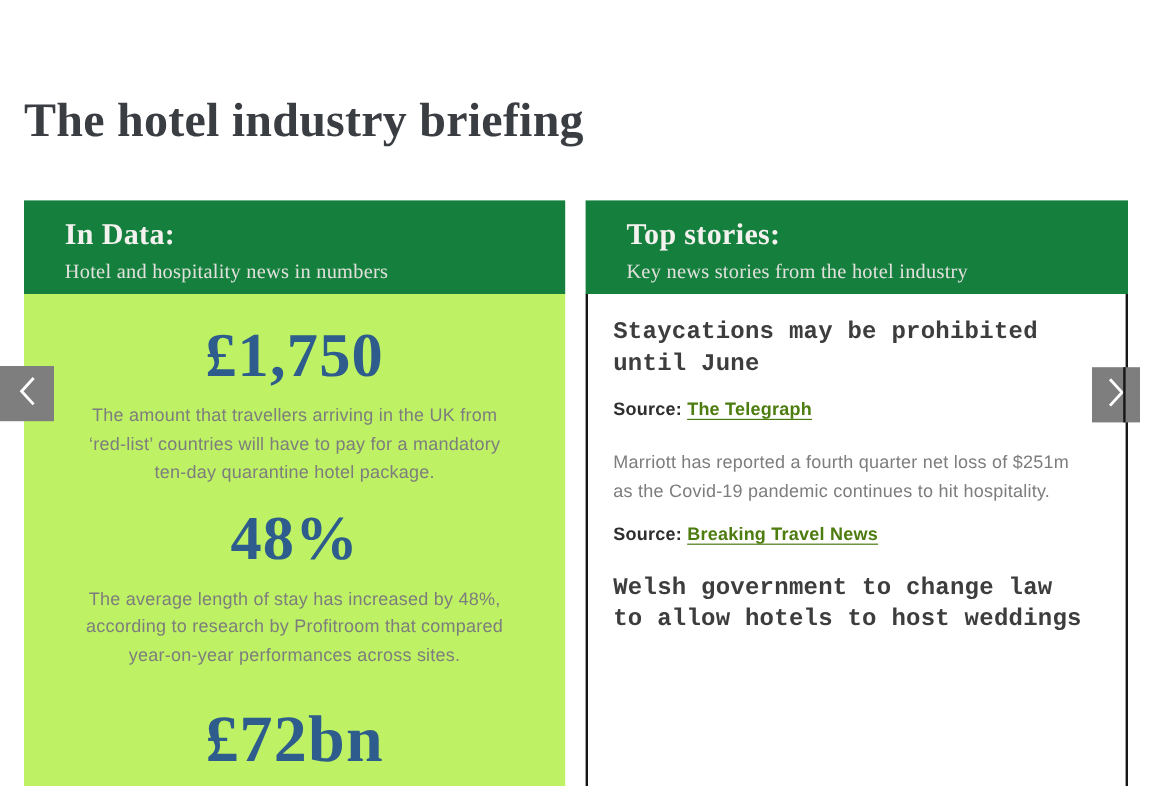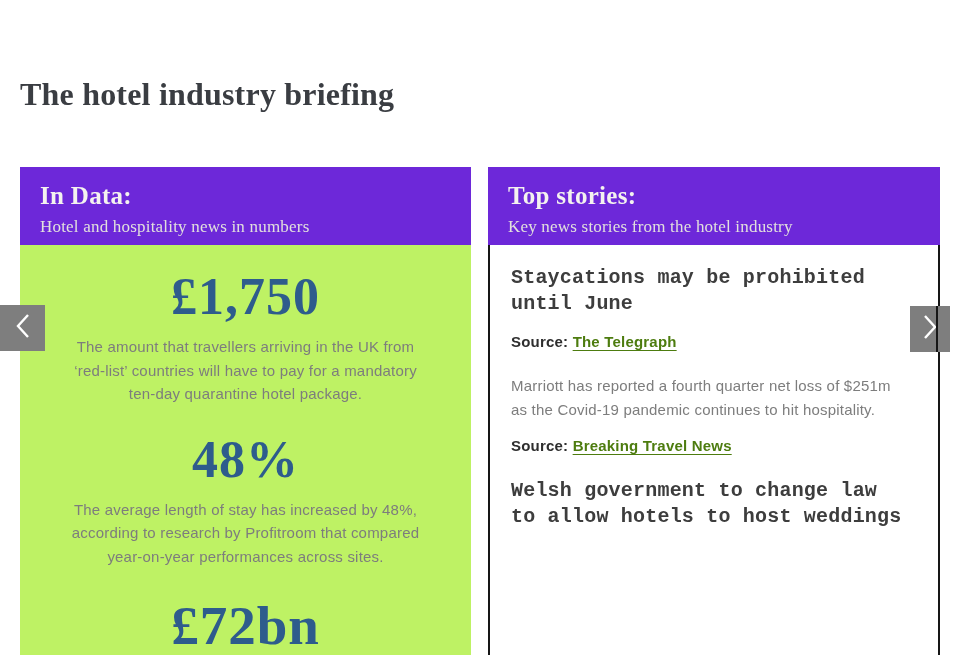--- a/index.html
+++ b/index.html
@@ -12,37 +12,37 @@
     background: #ffffff;
     font-family: "Liberation Sans", sans-serif;
   }
   
   .page-title {
     position: absolute;
     left: 20px;
     top: 76px;
     font-family: "Liberation Serif", "DejaVu Serif", serif;
     font-weight: 700;
-    font-size: 32px;
+    font-size: 40px;
     letter-spacing: 0.2px;
     color: #3a3d42;
   }
   .page-subtitle {
     position: absolute;
     left: 20px;
     top: 126px;
     font-size: 15.5px;
     letter-spacing: 0.3px;
     color: #666a6e;
   }
   
   .panel-header {
     height: 78px;
-    background: #6d28d9;
-    padding: 15px 0 0 20px;
+    background: #15803d;
+    padding: 15px 0 0 34px;
   }
   .panel-header .ph-title {
     font-family: "Liberation Serif", "DejaVu Serif", serif;
     font-weight: 700;
     font-size: 25px;
     color: #f4f2ef;
     letter-spacing: 0.3px;
   }
   .panel-header .ph-subtitle {
     font-family: "Liberation Serif", "DejaVu Serif", serif;
@@ -68,21 +68,21 @@
   }
   .stat-value {
     font-family: "Liberation Serif", "DejaVu Serif", serif;
     font-weight: 700;
     font-size: 52px;
     line-height: 56px;
     color: #2e5c8c;
     letter-spacing: 1px;
   }
   .stat-1 .stat-value { margin-top: 24px; }
-  .stat-2 .stat-value { margin-top: 26px; }
+  .stat-2 .stat-value { margin-top: 16px; }
   .stat-3 .stat-value { margin-top: 30px; font-size: 55px; }
   .stat-desc {
     margin: 10px auto 0 auto;
     max-width: 356px;
     font-size: 15px;
     line-height: 23.5px;
     letter-spacing: 0.2px;
     color: #7d7d7d;
   }
   

